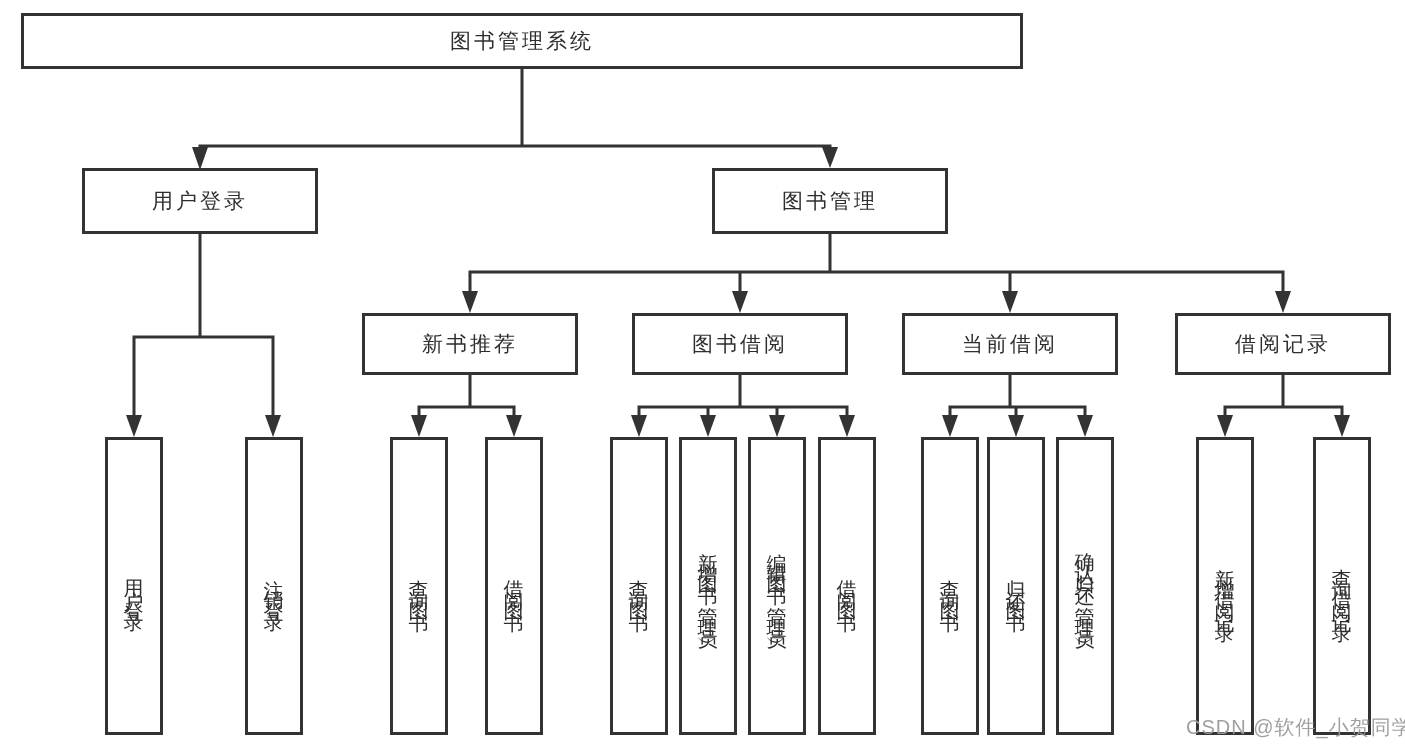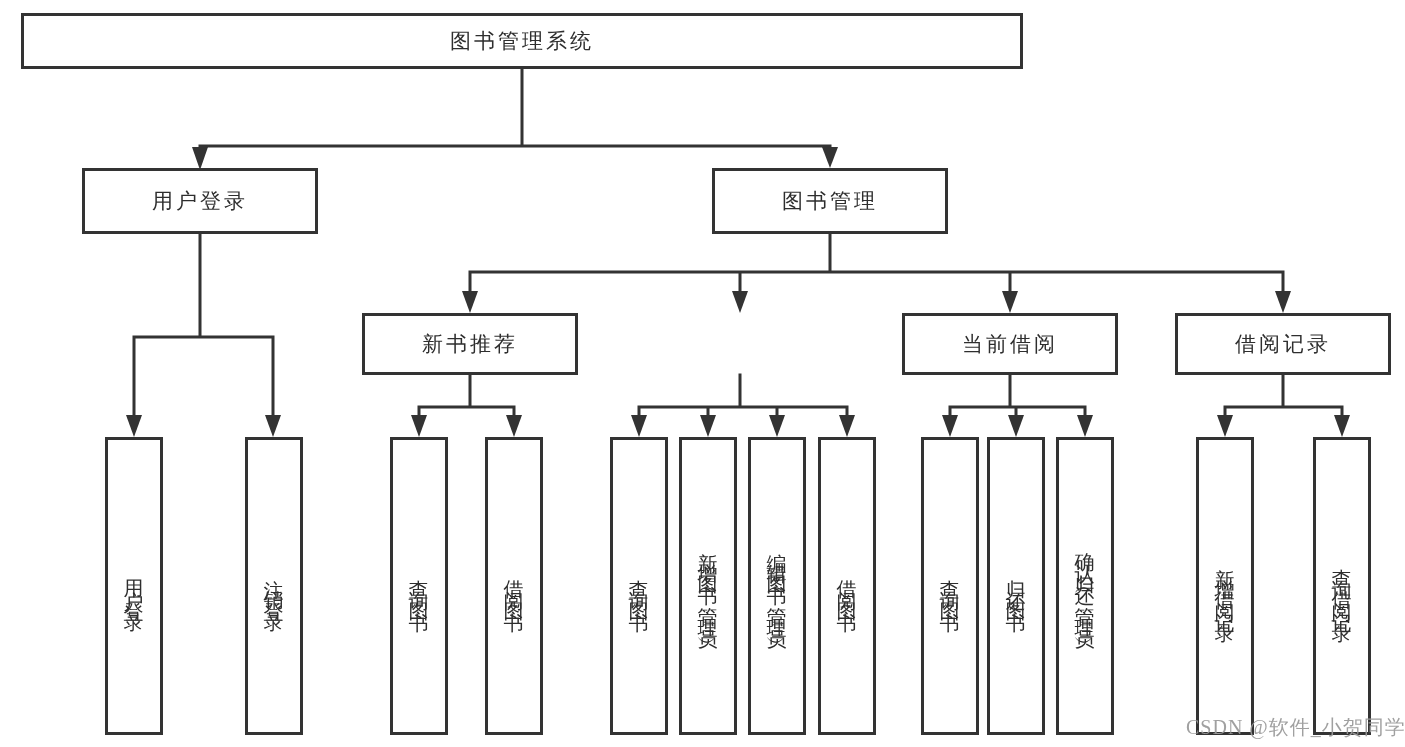--- a/index.html
+++ b/index.html
@@ -9,21 +9,20 @@
     font-family: "Liberation Sans", sans-serif;
   }
   * { box-sizing: border-box; }
 
   .stage {
     position: relative;
     width: 1405px;
     height: 747px;
     background: #ffffff;
     overflow: hidden;
-    font-family: Liberation Serif, serif;
   }
 
   .connectors {
     position: absolute;
     left: 0; top: 0;
     width: 1405px;
     height: 747px;
   }
 
   .node {
@@ -119,20 +118,21 @@
     <polygon stroke="none" points="1217,415 1233,415 1225,437"></polygon>
     <polygon stroke="none" points="1334,415 1350,415 1342,437"></polygon>
   </svg>
 
   <div class="node node-root">图书管理系统</div>
 
   <div class="node node-l2" style="left:82px;">用户登录</div>
   <div class="node node-l2" style="left:712px;">图书管理</div>
 
   <div class="node node-l3" style="left:362px;">新书推荐</div>
+  <div class="node node-l3" style="left:632px;">图书借阅</div>
   <div class="node node-l3" style="left:902px;">当前借阅</div>
   <div class="node node-l3" style="left:1175px;">借阅记录</div>
 
   <div class="leaf" style="left:105px;">
     <span class="vtext">用户登录</span>
   </div>
   <div class="leaf" style="left:245px;">
     <span class="vtext">注销登录</span>
   </div>
   <div class="leaf" style="left:390px;">

